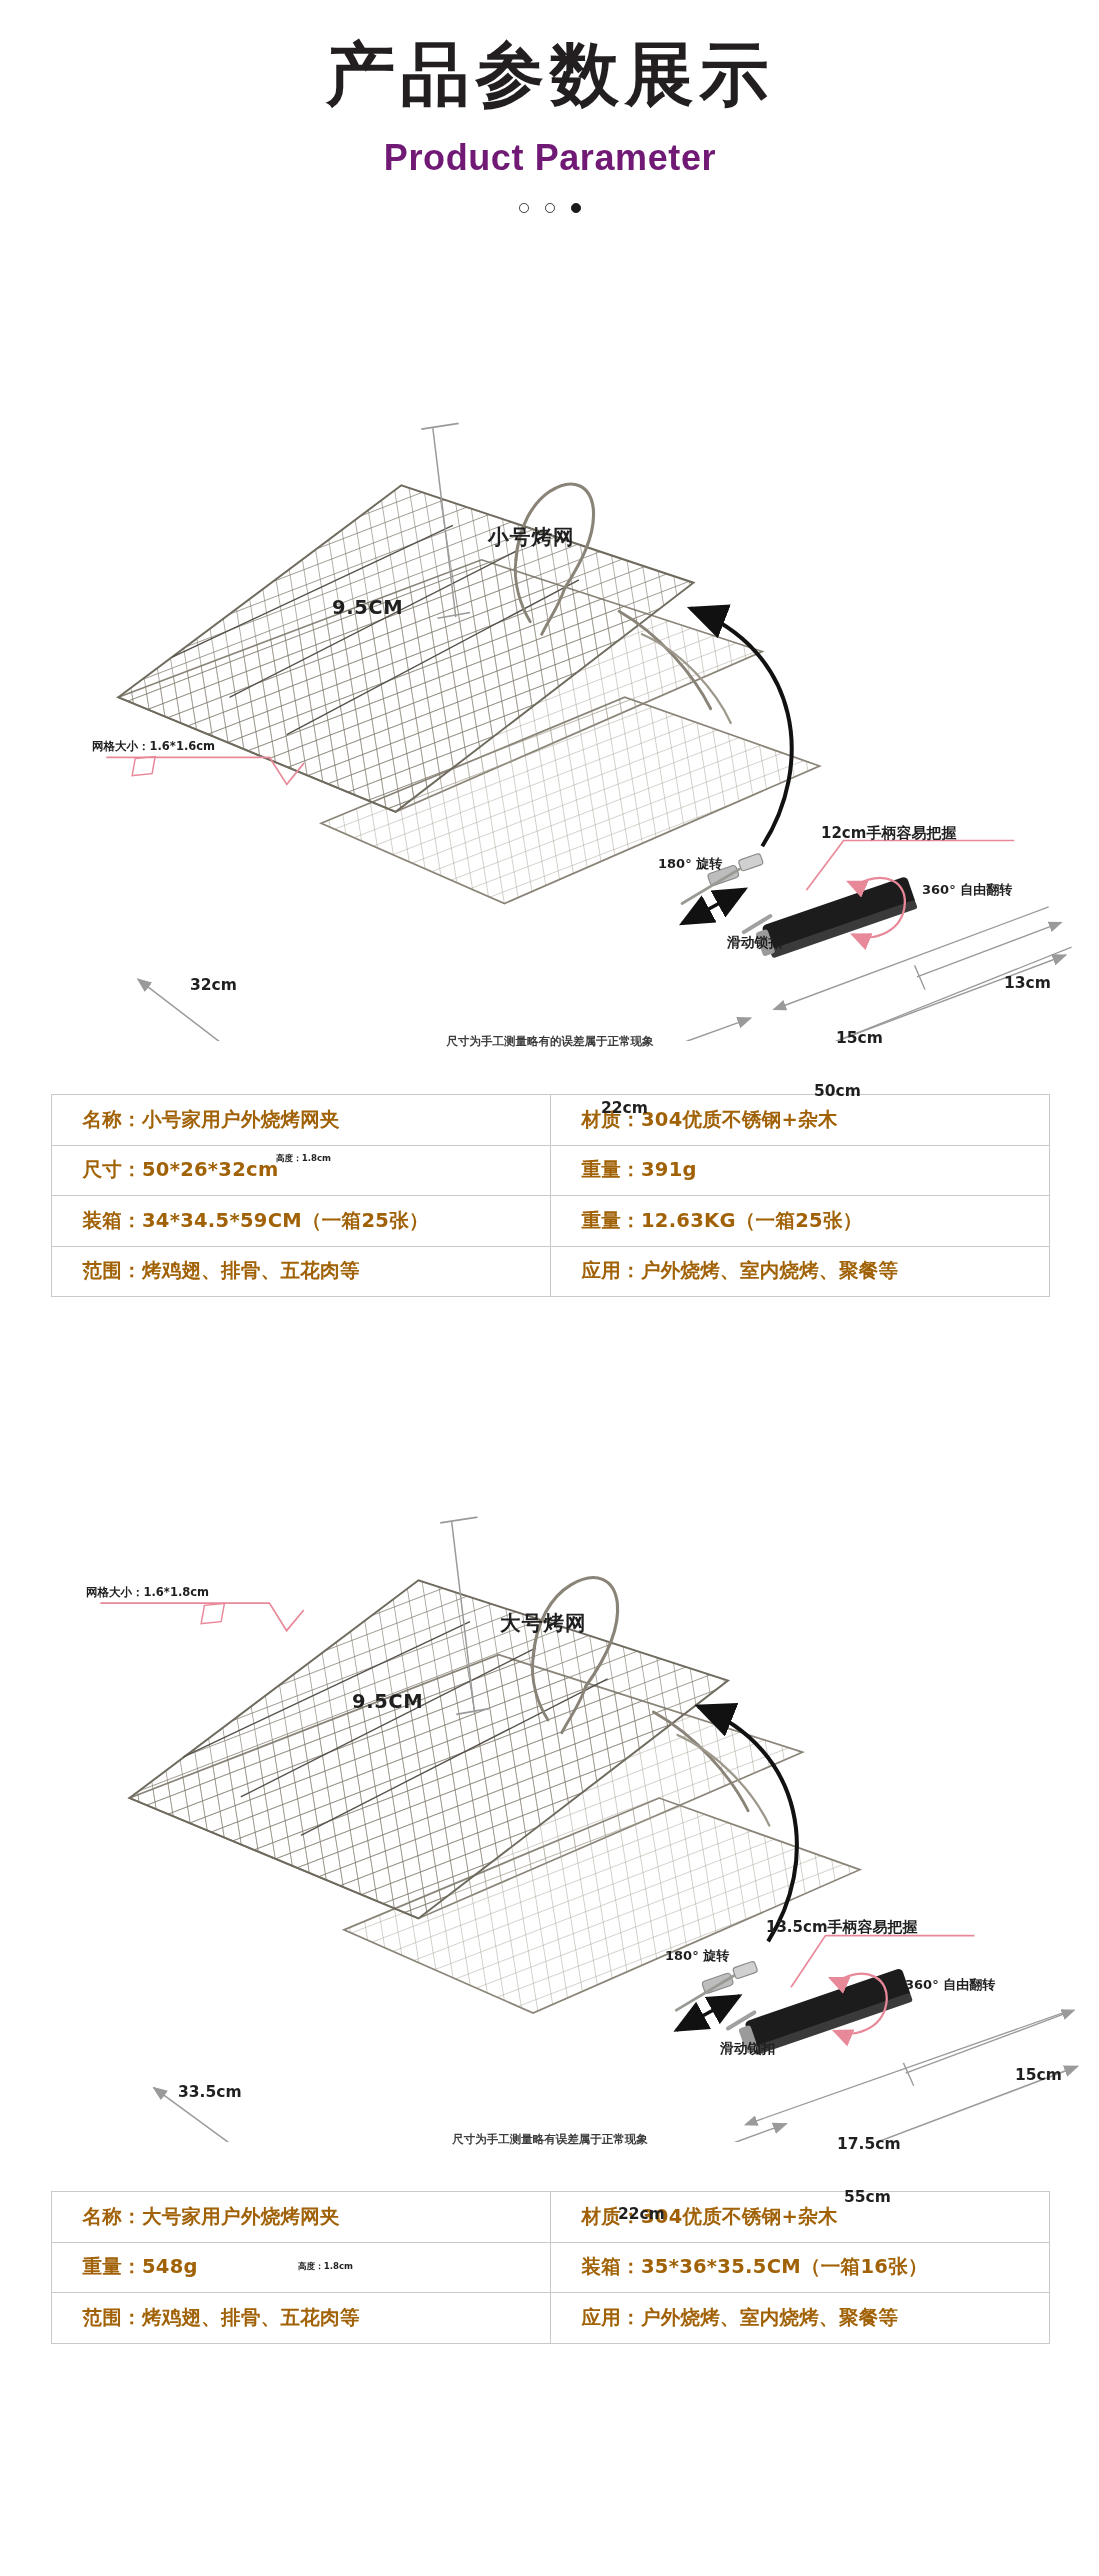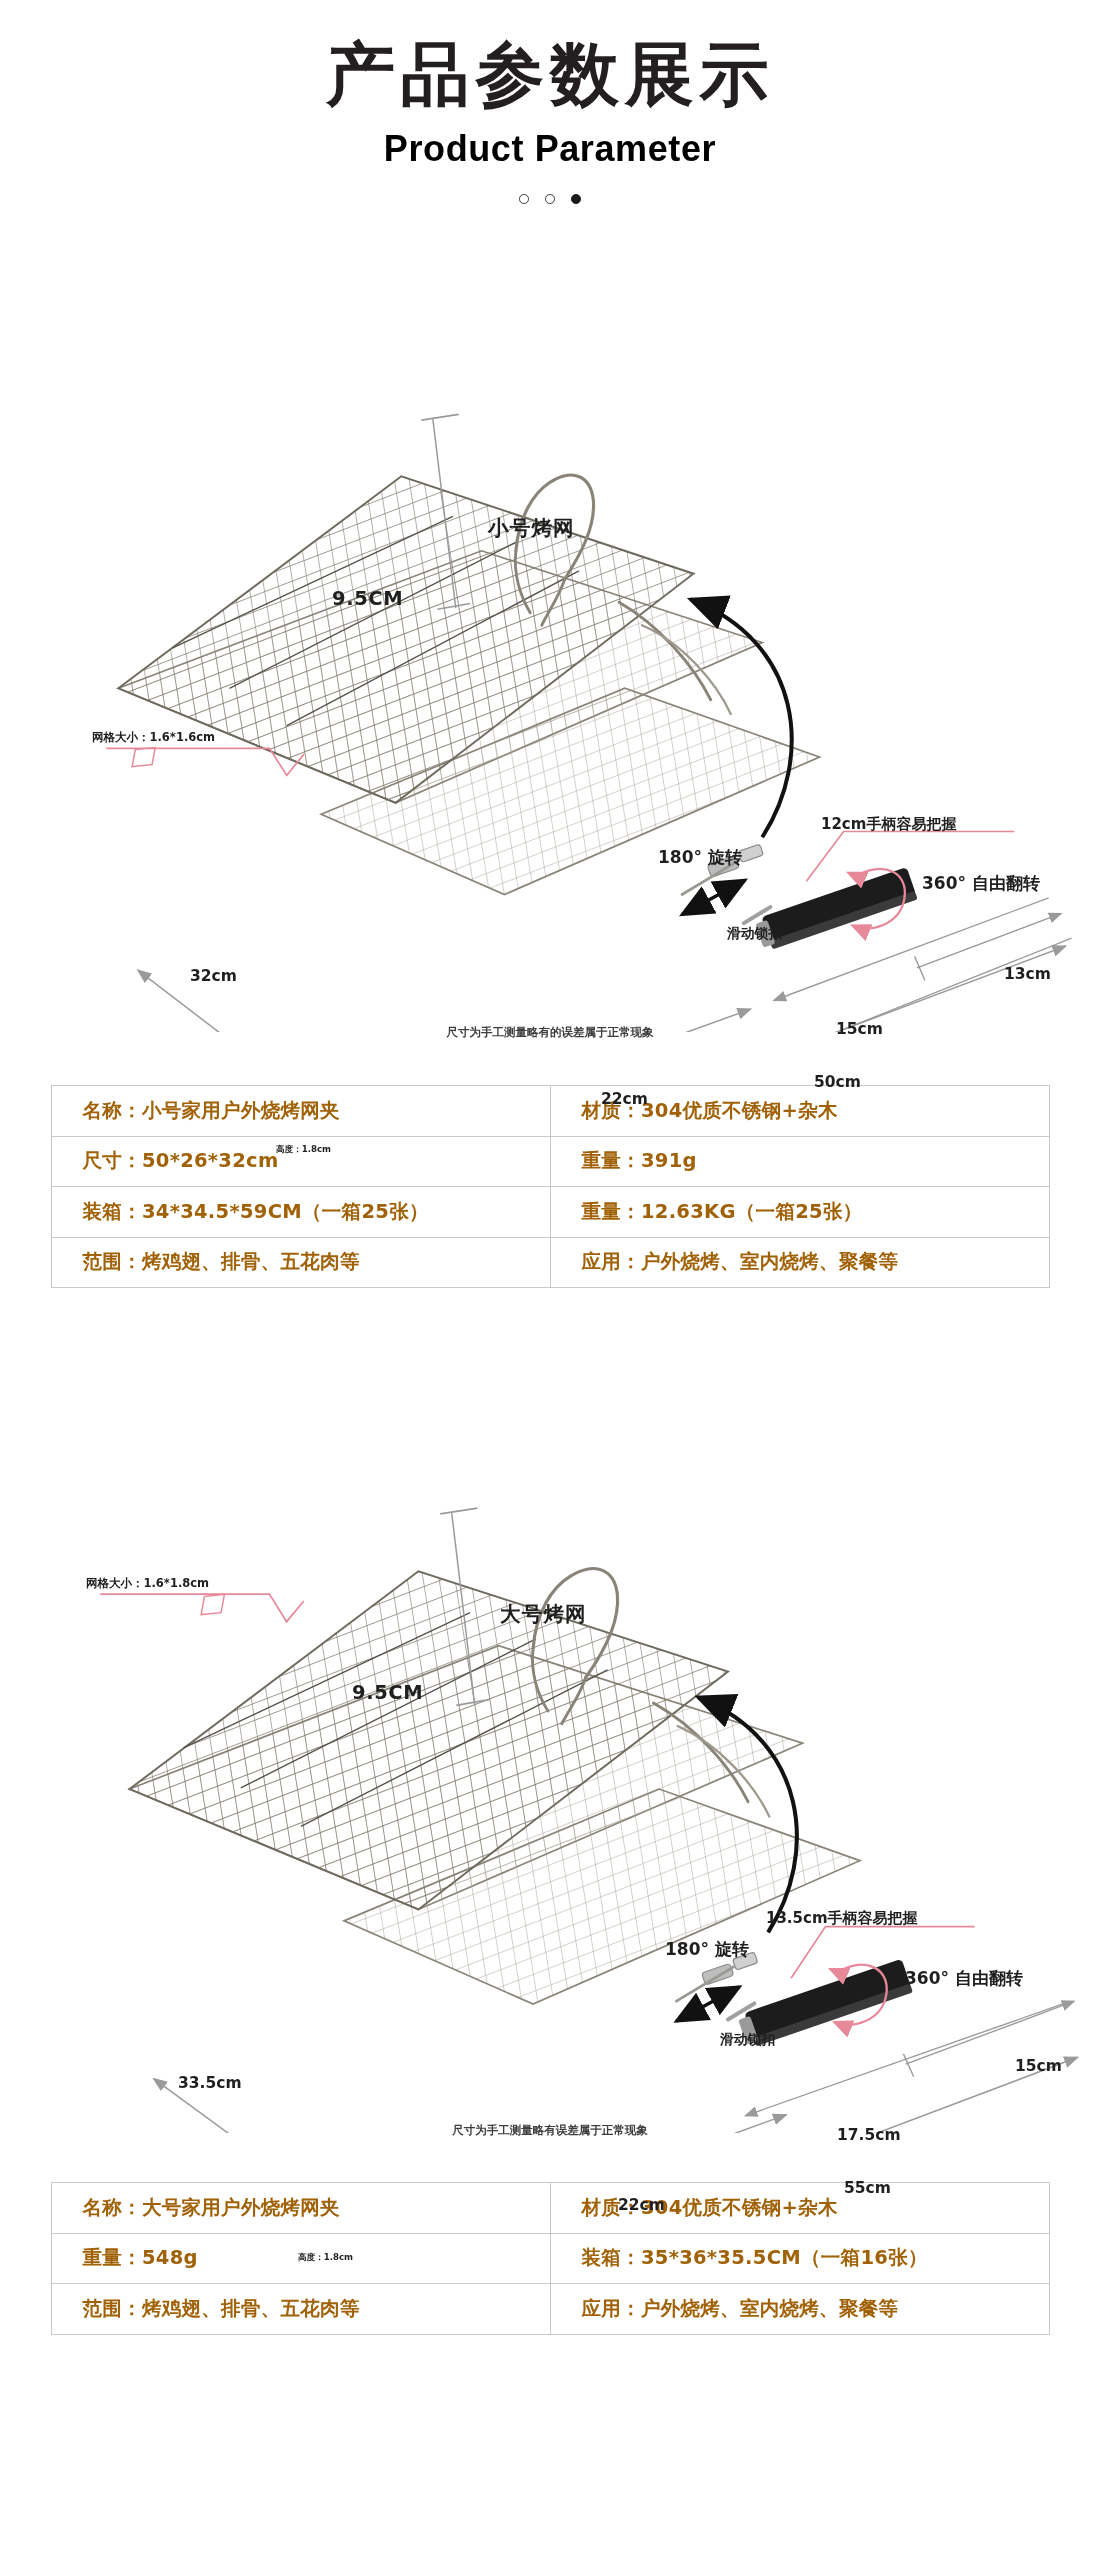--- a/index.html
+++ b/index.html
@@ -11,42 +11,42 @@
   }
 
   
   .header { width:100%; padding-top:36px; text-align:center; }
   .header-cn {
     font-size:69px; font-weight:bold; letter-spacing:5.7px;
     line-height:1.12; color:#231f20;
     font-family:"DejaVu Sans","Liberation Sans",sans-serif;
   }
   .header-en {
-    margin-top:15px; font-size:36px; font-weight:bold;
-    letter-spacing:0.6px; color:#000000;
+    margin-top:24px; font-size:36px; font-weight:bold;
+    letter-spacing:0.6px; color:#701a75;
   }
   .dots { margin-top:24px; display:flex; justify-content:center; gap:16px; }
   .dot { width:9.7px; height:9.7px; border-radius:50%; border:1.4px solid #3a3a3a; background:transparent; }
   .dot.active { background:#1a1a1a; border-color:#1a1a1a; }
 
   
   .diagram { position:relative; width:1100px; }
   .diagram svg { position:absolute; left:0; top:0; width:1100px; }
   .lbl {
     position:absolute; white-space:nowrap;
     font-family:"DejaVu Sans","Liberation Sans",sans-serif;
     color:#1f1f1f;
   }
   .lbl-title { font-size:20.6px; font-weight:bold; letter-spacing:1.1px; }
   .lbl-big   { font-size:19.5px; font-weight:bold; letter-spacing:0.6px; }
   .lbl-dim   { font-size:15.5px; font-weight:bold; }
   .lbl-dim-sm{ font-size:13.8px; font-weight:bold; }
   .lbl-mesh  { font-size:11.5px; font-weight:bold; }
   .lbl-tiny  { font-size:8.6px; font-weight:bold; }
-  .lbl-feat  { font-size:17px; font-weight:bold; }
+  .lbl-feat  { font-size:13px; font-weight:bold; }
   .lbl-feat-sm { font-size:15px; font-weight:bold; }
   .lbl-note  { font-size:11.5px; font-weight:bold; color:#3d3d3d; }
 
   .note-row { width:100%; text-align:center; }
 
   
   .ptable {
     width:999px; margin:0 auto; display:grid;
     grid-template-columns:1fr 1fr;
     border-top:1.1px solid #c9c9c9; border-left:1.1px solid #c9c9c9;

